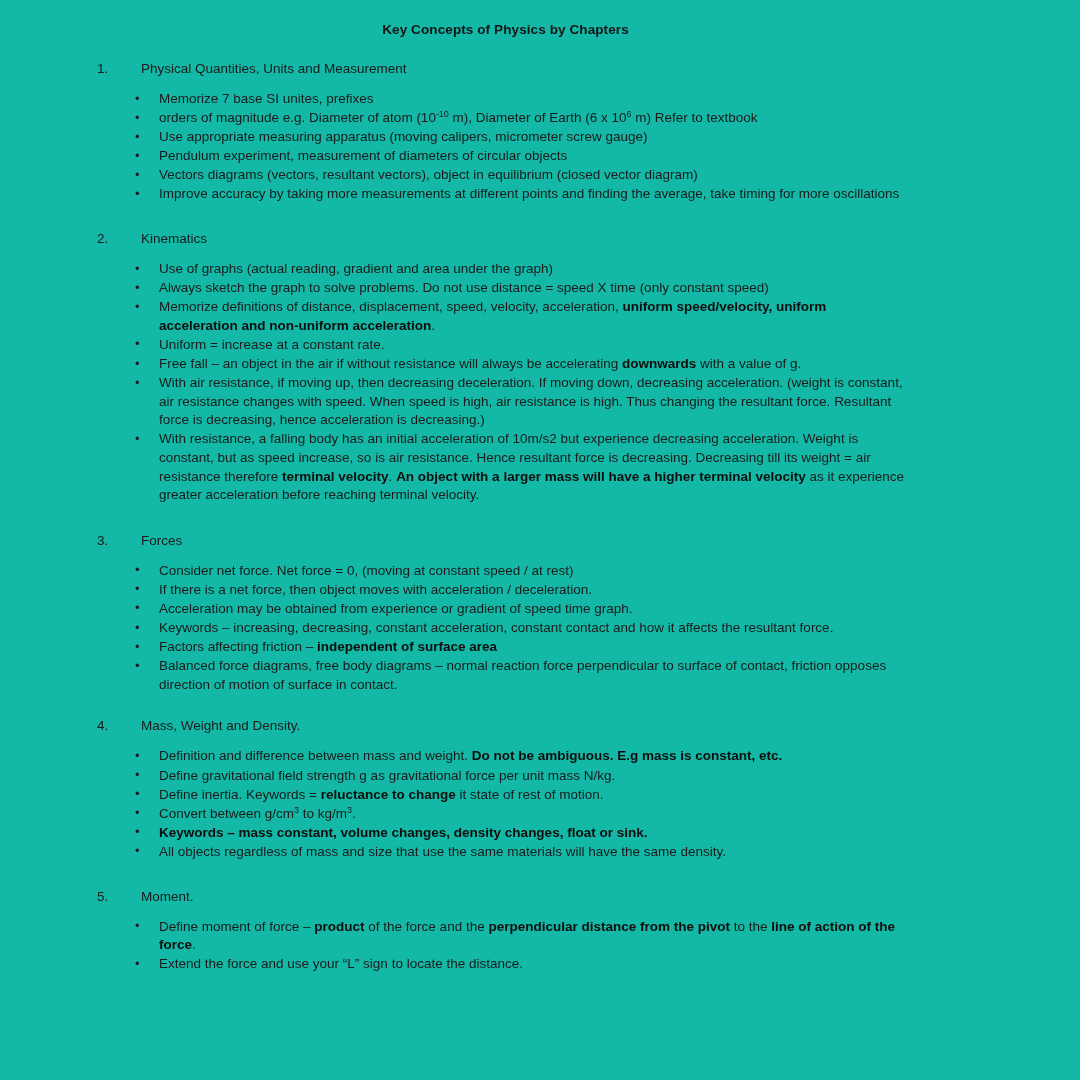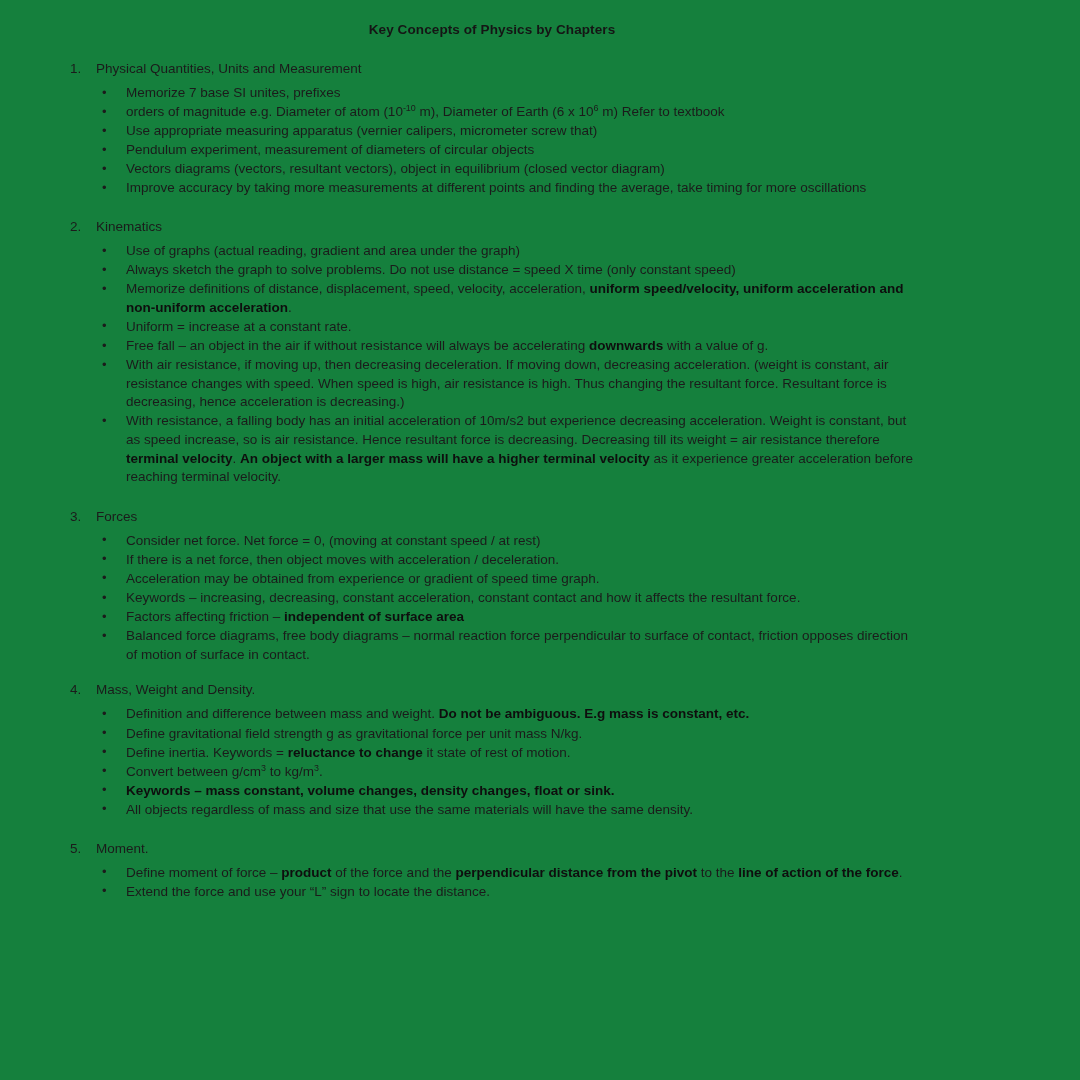--- a/index.html
+++ b/index.html
@@ -12,23 +12,23 @@
     height: 1080px;
     background: #ffffff;
     font-family: "Liberation Sans", sans-serif;
     color: #1b1b1b;
     overflow: hidden;
   }
   .page {
     position: relative;
     width: 1080px;
     height: 1080px;
-    background: #15803d;
+    background: #14b8a6;
     box-sizing: border-box;
-    padding: 22px 160px 0 70px;
+    padding: 22px 160px 0 97px;
   }
   .doc-title {
     text-align: center;
     font-size: 13.5px;
     font-weight: bold;
     letter-spacing: 0.1px;
     margin: 0 0 22px 0;
     padding-right: 6px;
     color: #151515;
   }
@@ -43,24 +43,25 @@
     color: #1b1b1b;
     margin-bottom: 1px;
   }
   .section-num {
     width: 26px;
     flex: 0 0 26px;
     text-align: left;
   }
   .section-title {
     flex: 1 1 auto;
+    margin-left: 18px;
   }
   .bullets {
     list-style: none;
-    margin: 6px;
+    margin: 12px;
     padding: 0 0 0 22px;
   }
   .bullets li {
     position: relative;
     font-size: 13.5px;
     line-height: 18.6px;
     padding-left: 28px;
     margin: 0 0 0.5px 0;
     color: #1b1b1b;
     text-align: left;
@@ -88,21 +89,21 @@
   <div class="doc-title">Key Concepts of Physics by Chapters</div>
 
   <div class="section">
     <div class="section-head">
       <span class="section-num">1.</span>
       <span class="section-title">Physical Quantities, Units and Measurement</span>
     </div>
     <ul class="bullets">
       <li>Memorize 7 base SI unites, prefixes</li>
       <li>orders of magnitude e.g. Diameter of atom (10<sup>-10</sup> m), Diameter of Earth (6 x 10<sup>6</sup> m) Refer to textbook</li>
-      <li>Use appropriate measuring apparatus (vernier calipers, micrometer screw that)</li>
+      <li>Use appropriate measuring apparatus (moving calipers, micrometer screw gauge)</li>
       <li>Pendulum experiment, measurement of diameters of circular objects</li>
       <li>Vectors diagrams (vectors, resultant vectors), object in equilibrium (closed vector diagram)</li>
       <li>Improve accuracy by taking more measurements at different points and finding the average, take timing for more oscillations</li>
     </ul>
   </div>
 
   <div class="gap-1"></div>
 
   <div class="section">
     <div class="section-head">

